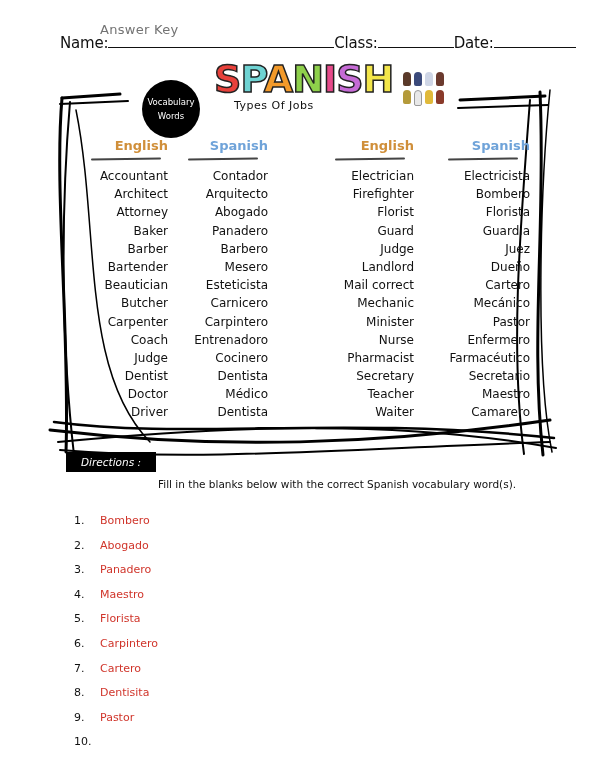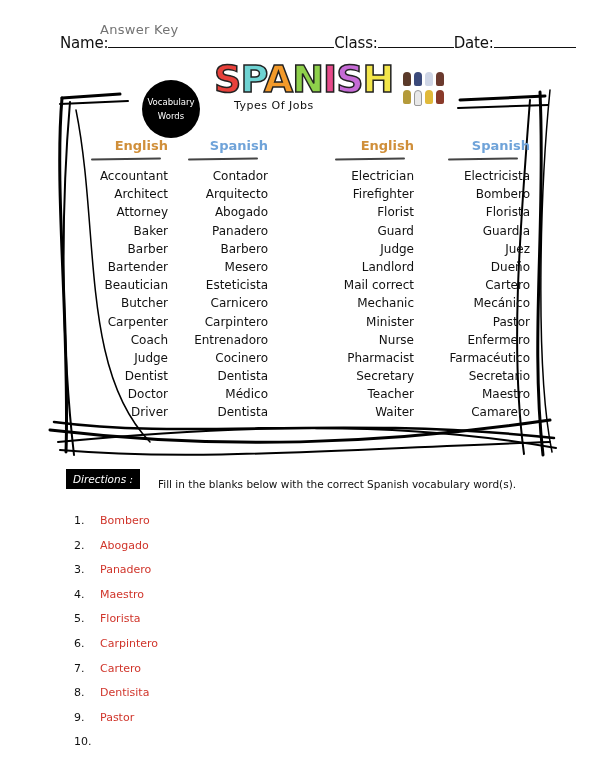--- a/index.html
+++ b/index.html
@@ -21,21 +21,21 @@
     }
     .subtitle { left: 234px; top: 99px; font-size: 11px; letter-spacing: 0.5px; }
     .people { left: 403px; top: 72px; width: 40px; display: grid; grid-template-columns: repeat(4, 8px); gap: 4px 3px; }
     .person { width: 8px; height: 14px; border-radius: 4px 4px 2px 2px; }
     .frame { left: 40px; top: 70px; }
     .col { position: absolute; top: 138px; text-align: right; }
     .col .head { font-size: 13px; font-weight: bold; height: 18px; }
     .col .underline { width: 70px; height: 2px; background: #444; margin: 2px auto 7px; border-radius: 1px; transform: rotate(-1deg); }
     .col .cell { font-size: 12px; height: 18.2px; line-height: 18.2px; white-space: nowrap; }
     .directions-label {
-      left: 66px; top: 469px; background: #000; color: #fff; font-size: 10.5px; padding: 4px 7px; font-style: italic;
+      left: 66px; top: 452px; background: #000; color: #fff; font-size: 10.5px; padding: 4px 15px; font-style: italic;
     }
     .directions-text { left: 150px; top: 478px; font-size: 10.5px; white-space: nowrap; margin-left: 8px; }
     .answers { left: 74px; top: 514px; }
     .answer-row { height: 24.6px; display: flex; font-size: 11px; }
     .answer-row .num { width: 26px; color: #111; }
     .answer-row .val { color: #d0352b; }
   </style>
 </head>
 <body>
 

